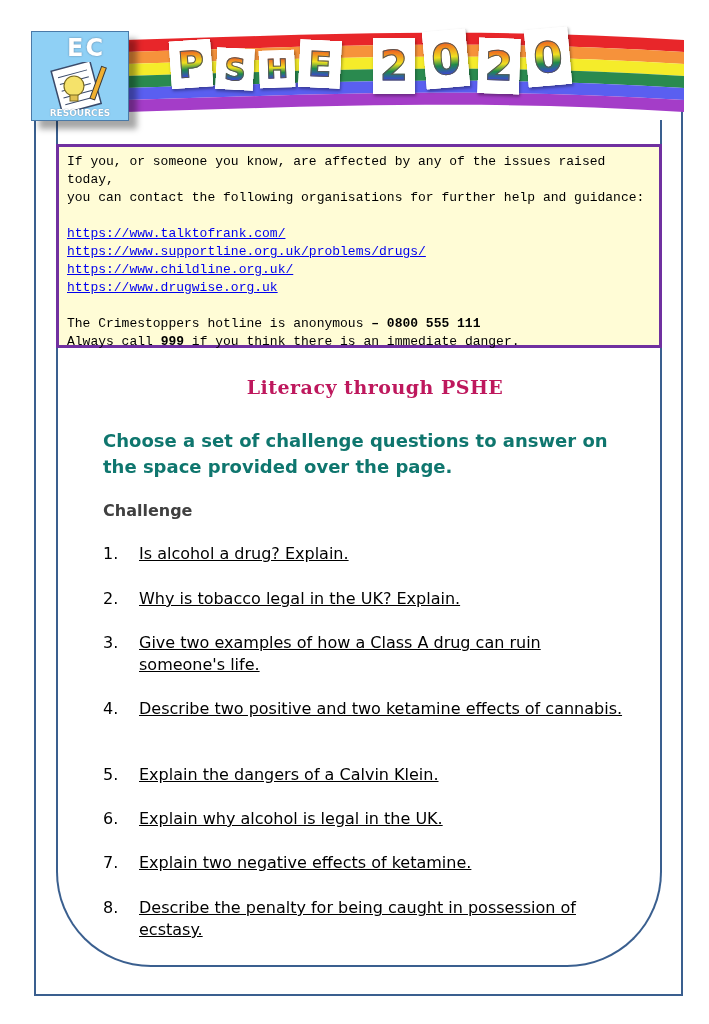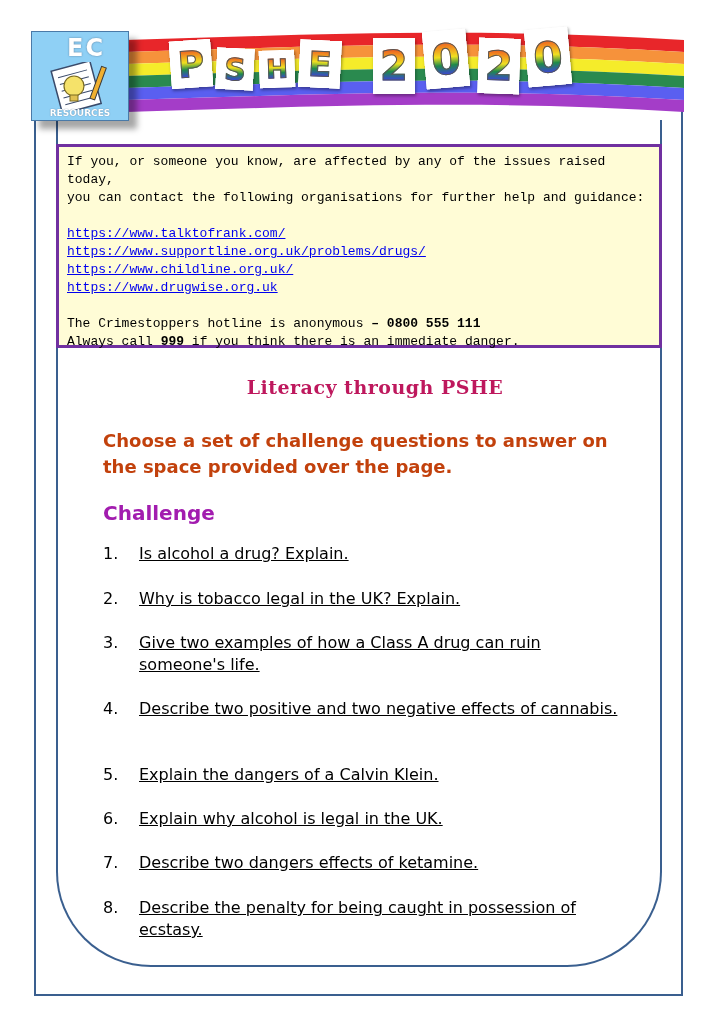--- a/index.html
+++ b/index.html
@@ -28,24 +28,24 @@
                -webkit-background-clip:text; background-clip:text; color:transparent; }
   .info-box { position:absolute; left:56px; top:144px; width:606px; height:204px; background:#fffcd6;
               border:3px solid #7030a0; box-sizing:border-box; padding:6px 0 0 8px;
               font-family:Liberation Mono, monospace; font-size:13px; line-height:18px; color:#000; }
   .info-box .gap { height:18px; }
   .info-box a { color:#0000ee; text-decoration:underline; display:block; }
   .info-box b { font-weight:bold; }
   .title { position:absolute; left:56px; width:606px; top:376px; text-align:center;
            font-family:"DejaVu Serif", serif; font-size:19px; font-weight:bold; color:#be185d;
            letter-spacing:0.5px;margin-left:16px; }
-  .instruction { position:absolute; left:103px; top:428px; width:530px; color:#c2410c;
+  .instruction { position:absolute; left:103px; top:428px; width:530px; color:#0f766e;
                  font-family:"DejaVu Sans", sans-serif; font-size:18px; font-weight:bold; line-height:26px; }
-  .challenge-label { position:absolute; left:103px; top:501px; color:#a21caf;
-                     font-family:"DejaVu Sans", sans-serif; font-size:20px; font-weight:bold; }
+  .challenge-label { position:absolute; left:103px; top:501px; color:#404040;
+                     font-family:"DejaVu Sans", sans-serif; font-size:16px; font-weight:bold; }
   .q { position:absolute; left:103px; width:520px; font-family:"DejaVu Sans", sans-serif;
        font-size:16px; line-height:22px; color:#000; display:flex; }
   .q .num { width:36px; flex:none; }
   .q .txt { flex:1;text-decoration:underline; }
 </style>
 </head>
 <body>
 
 <div class="outer-frame"></div>
 <div class="inner-panel"></div>
@@ -133,30 +133,30 @@
 <div class="q" style="top:588px;">
   <span class="num">2.</span>
   <span class="txt">Why is tobacco legal in the UK? Explain.</span>
 </div>
 <div class="q" style="top:632px;">
   <span class="num">3.</span>
   <span class="txt">Give two examples of how a Class A drug can ruin someone's life.</span>
 </div>
 <div class="q" style="top:698px;">
   <span class="num">4.</span>
-  <span class="txt">Describe two positive  and two negative effects of cannabis.</span>
+  <span class="txt">Describe two positive  and two ketamine effects of cannabis.</span>
 </div>
 <div class="q" style="top:764px;">
   <span class="num">5.</span>
   <span class="txt">Explain the dangers of a Calvin Klein.</span>
 </div>
 <div class="q" style="top:808px;">
   <span class="num">6.</span>
   <span class="txt">Explain why alcohol is legal in the UK.</span>
 </div>
 <div class="q" style="top:852px;">
   <span class="num">7.</span>
-  <span class="txt">Describe two dangers effects of ketamine.</span>
+  <span class="txt">Explain two negative effects of ketamine.</span>
 </div>
 <div class="q" style="top:897px;">
   <span class="num">8.</span>
   <span class="txt">Describe the penalty for being caught in possession of ecstasy.</span>
 </div>
 
 </body></html>

